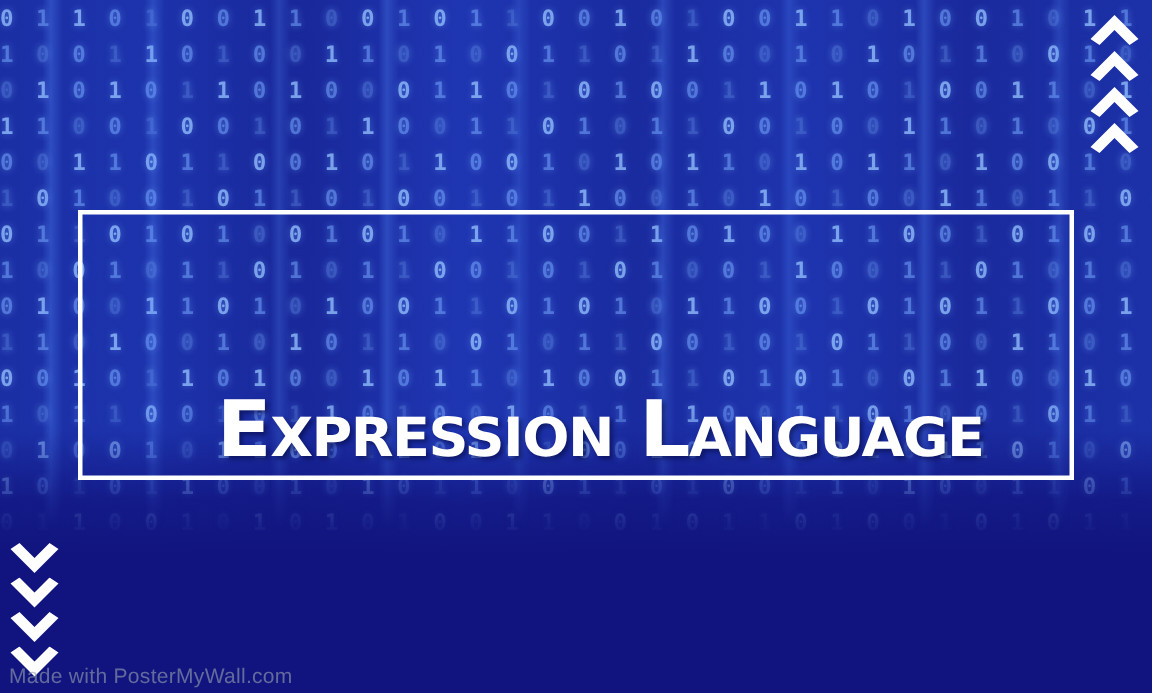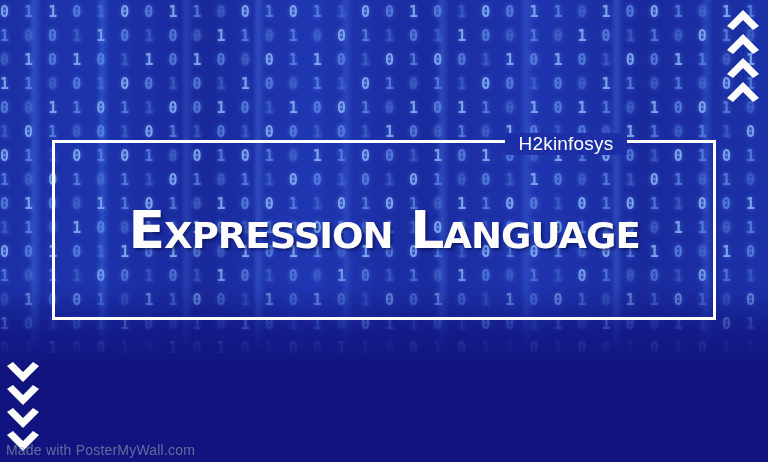--- a/index.html
+++ b/index.html
@@ -133,26 +133,26 @@
     font-family: "Liberation Sans", sans-serif;
     font-size: 19px;
     font-weight: 400;
     color: #ffffff;
     letter-spacing: 0.2px;
     white-space: nowrap;
   }
 
   .title {
     position: absolute;
-    left: 0;
+    left: 16px;
     top: 0;
     width: 100%;
     height: 100%;
     display: flex;
-    align-items: center;
+    align-items: flex-end;
     justify-content: center;
   }
   .title-text {
     font-family: "DejaVu Sans", sans-serif;
     font-weight: bold;
     font-size: 52px;
     font-variant: small-caps;
     letter-spacing: -1px;
     color: #ffffff;
     white-space: nowrap;
@@ -203,25 +203,20 @@
     </svg>
     <svg class="chev" viewBox="0 0 34 22">
       <polygon points="17,2 33,18 27,22 17,12 7,22 1,18" fill="#ffffff"></polygon>
     </svg>
     <svg class="chev" viewBox="0 0 34 22">
       <polygon points="17,2 33,18 27,22 17,12 7,22 1,18" fill="#ffffff"></polygon>
     </svg>
   </div>
 
   <div class="frame">
-    <div class="brand-wrap">
-      <span class="brand-gap">
-        <span class="brand">H2kinfosys</span>
-      </span>
-    </div>
     <div class="title">
       <span class="title-text">Expression Language</span>
     </div>
   </div>
 
   <div class="chev-group chev-down">
     <svg class="chev" viewBox="0 0 34 22">
       <polygon points="17,20 1,4 7,0 17,10 27,0 33,4" fill="#ffffff"></polygon>
     </svg>
     <svg class="chev" viewBox="0 0 34 22">

